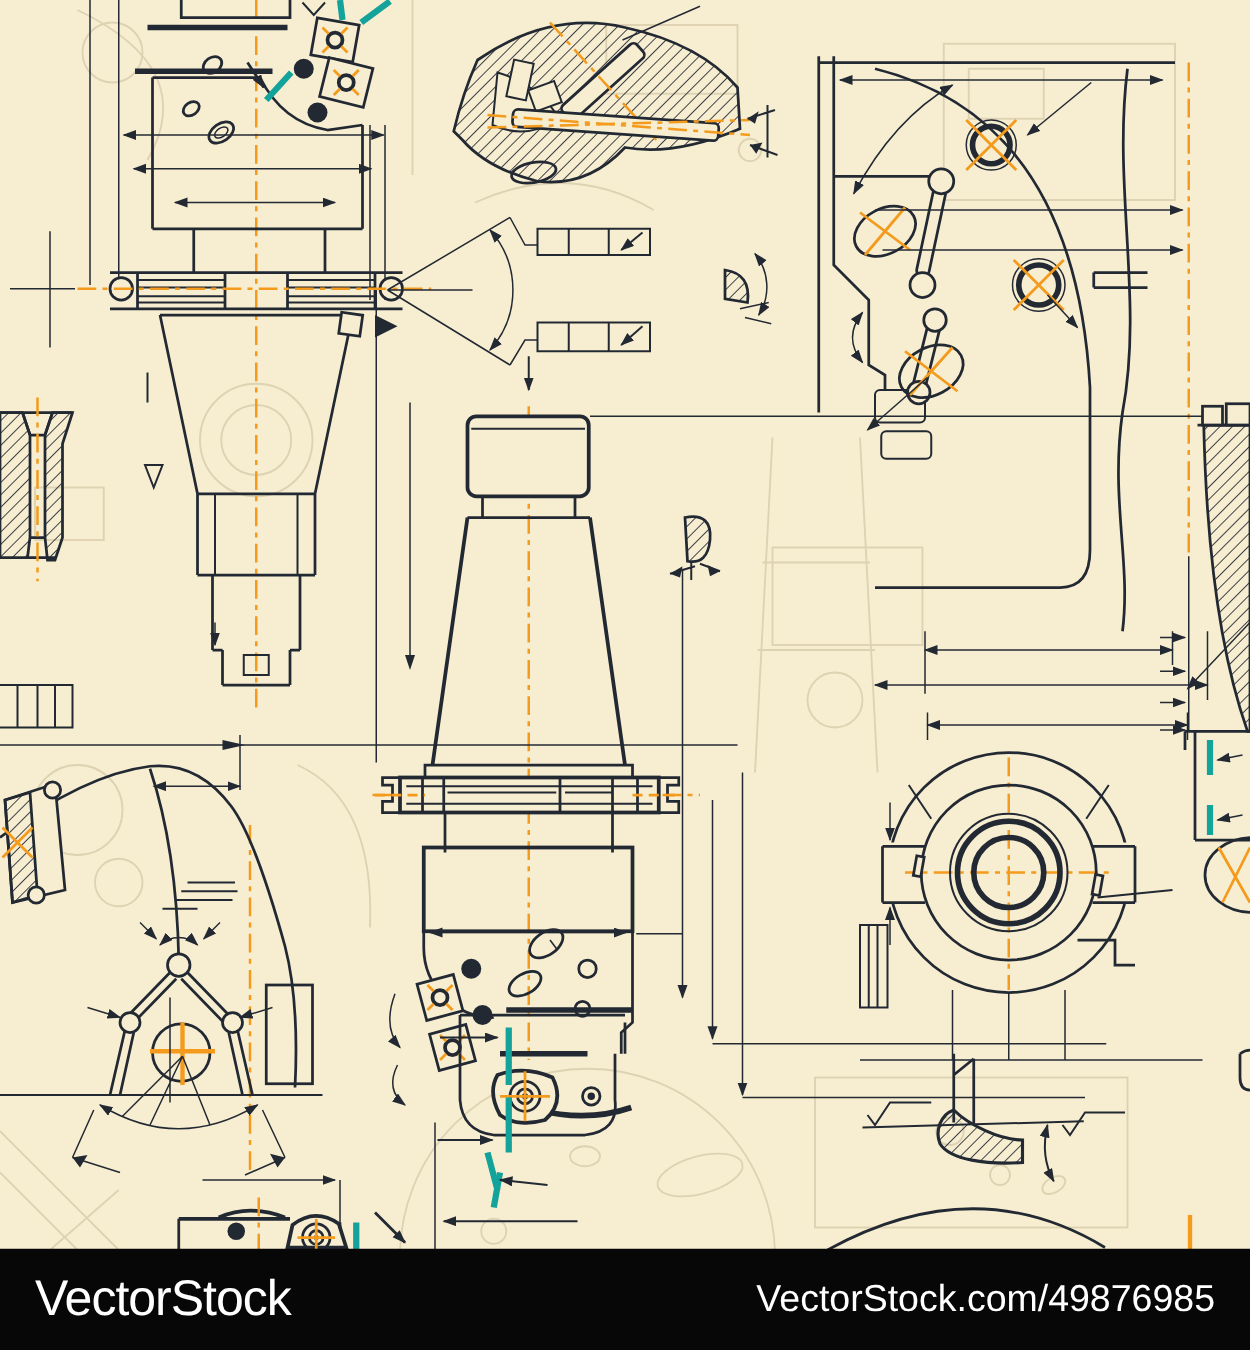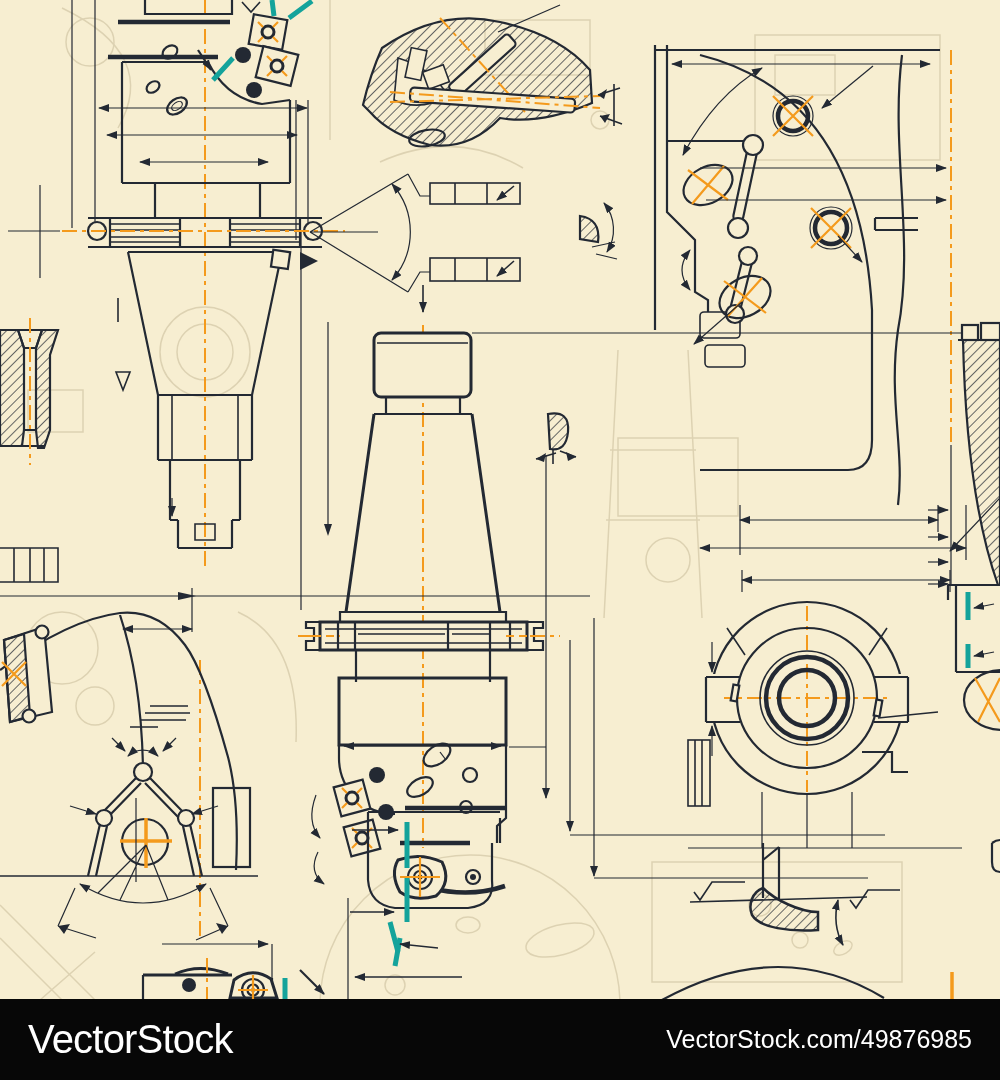--- a/index.html
+++ b/index.html
@@ -16,21 +16,21 @@
   .gh{stroke:var(--ghost);fill:none;stroke-width:1.5}
   .cl{stroke:var(--orange);stroke-width:2;stroke-dasharray:15 5 4 5;fill:none}
   .ol{stroke:var(--orange);stroke-width:2.2;fill:none}
   .olw{stroke:var(--orange);stroke-width:3.5;fill:none}
   .tl{stroke:var(--teal);stroke-width:5;fill:none}
   .dk{fill:var(--line)}
   .ht{fill:url(#hatch)}
   .wmbar{position:absolute;left:0;top:999px;width:1000px;height:81px;background:var(--bar);
          display:flex;align-items:center;justify-content:space-between;padding:12px 28px}
   .wmbrand{color:var(--wm);font-size:40px;letter-spacing:-0.8px;font-weight:400}
-  .wmurl{color:var(--wm);font-size:25px;font-weight:400}
+  .wmurl{color:var(--wm);font-size:30px;font-weight:400}
 </style>
 </head>
 <body>
 
 <div class="stage">
 <svg width="1000" height="1000" viewBox="0 0 1000 1000">
   <defs>
     <pattern id="hatch" width="7" height="7" patternUnits="userSpaceOnUse" patternTransform="rotate(45)">
       <line x1="0" y1="0" x2="0" y2="7" stroke="var(--line)" stroke-width="1.4"></line>
     </pattern>

